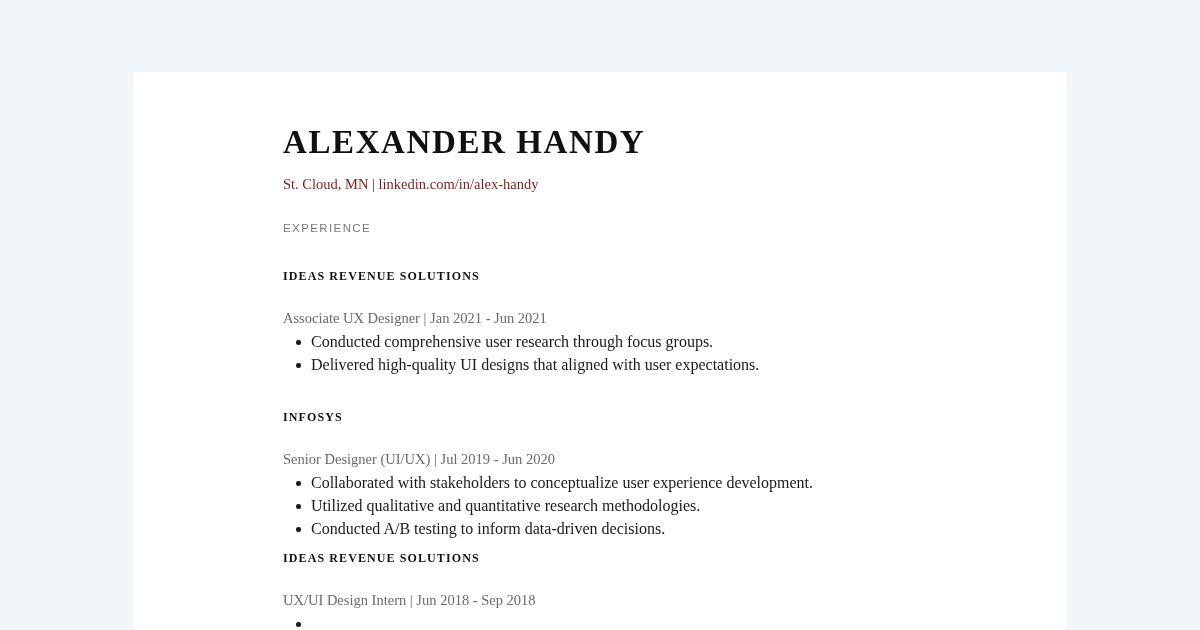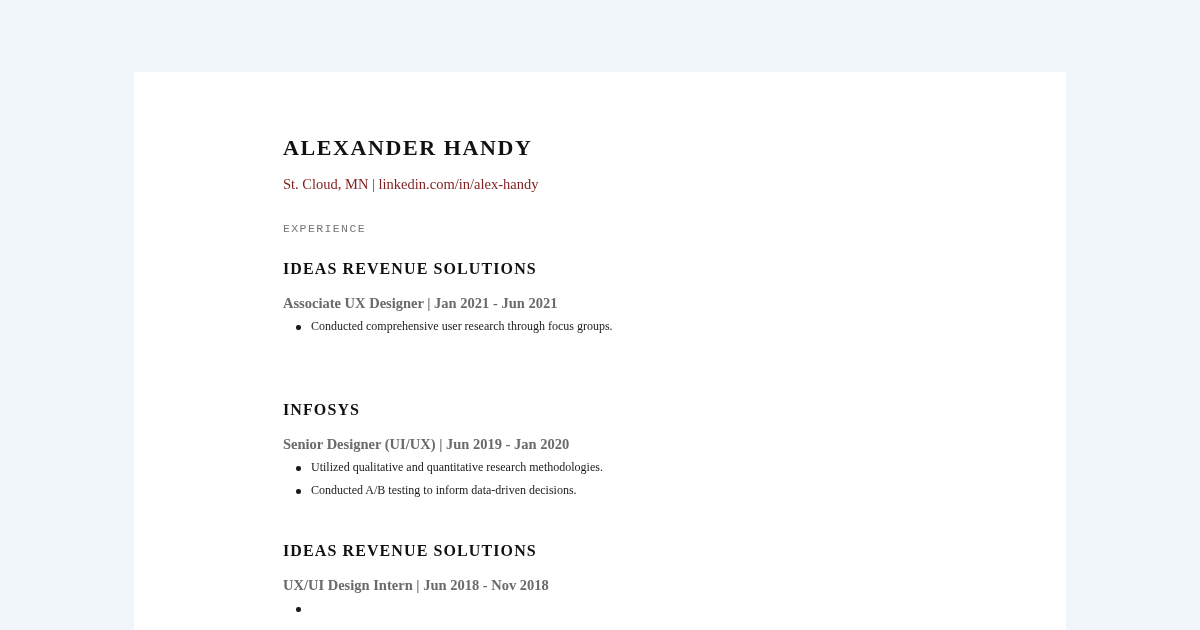--- a/index.html
+++ b/index.html
@@ -8,51 +8,51 @@
       background: #f1f6fa;
       font-family: "DejaVu Serif", "Liberation Serif", serif;
       position: relative;
     }
     .page {
       position: absolute; left: 134px; top: 72px;
       width: 932px; height: 600px; background: #ffffff;
     }
     .content { position: absolute; left: 149px; top: 0; width: 700px; }
     .name {
-      position: absolute; top: 63px; left: 0;
+      position: absolute; top: 52px; left: 0;
       font-family: "Liberation Serif", serif;
-      font-size: 22px; font-weight: bold; letter-spacing: 1.6px;
+      font-size: 33px; font-weight: bold; letter-spacing: 1.6px;
       color: #111; margin: 0; white-space: nowrap;
     }
     .contact {
       position: absolute; top: 104px; left: 0;
       font-family: "Liberation Serif", serif;
       font-size: 14.5px; color: #7f1d1d; white-space: nowrap;
     }
     .section-title {
       position: absolute; top: 150px; left: 0;
-      font-family: Liberation Mono, monospace;
+      font-family: Liberation Sans, sans-serif;
       font-size: 11.5px; letter-spacing: 1.4px; color: #777; white-space: nowrap;
     }
     .job { position: absolute; left: 0; width: 700px; }
     .company {
       font-family: "Liberation Serif", serif;
-      font-size: 16px; font-weight: bold; letter-spacing: 1.1px;
-      color: #111; height: 22px; line-height: 22px; white-space: nowrap;
+      font-size: 12px; font-weight: bold; letter-spacing: 1.1px;
+      color: #111; height: 22px; line-height: 22px; white-space: nowrap; margin-top: 7px;
     }
     .role {
       font-family: "Liberation Serif", serif;
-      font-size: 14.5px; color: #6a6a6a; margin-top: 13px;
-      height: 20px; line-height: 20px; white-space: nowrap; font-weight: bold;
+      font-size: 14.5px; color: #6a6a6a; margin-top: 21px;
+      height: 20px; line-height: 20px; white-space: nowrap;
     }
     ul.bullets { list-style: none; margin: 2px 0 0 0; padding: 0; }
     ul.bullets li {
       position: relative; padding-left: 28px;
       font-family: "Liberation Serif", serif;
-      font-size: 12px; color: #1a1a1a;
+      font-size: 16px; color: #1a1a1a;
       height: 23px; line-height: 23px; white-space: nowrap;
     }
     ul.bullets li .dot {
       position: absolute; left: 13px; top: 10px;
       width: 4.5px; height: 4.5px; border-radius: 50%; background: #1a1a1a;
     }
   </style>
 </head>
 <body>
 
@@ -60,33 +60,35 @@
   <div class="content">
     <h1 class="name">ALEXANDER HANDY</h1>
     <div class="contact">St. Cloud, MN | linkedin.com/in/alex-handy</div>
     <div class="section-title">EXPERIENCE</div>
 
     <div class="job" style="top:186px;">
       <div class="company">IDEAS REVENUE SOLUTIONS</div>
       <div class="role">Associate UX Designer | Jan 2021 - Jun 2021</div>
       <ul class="bullets">
         <li><span class="dot"></span><span>Conducted comprehensive user research through focus groups.</span></li>
+        <li><span class="dot"></span><span>Delivered high-quality UI designs that aligned with user expectations.</span></li>
       </ul>
     </div>
 
     <div class="job" style="top:327px;">
       <div class="company">INFOSYS</div>
-      <div class="role">Senior Designer (UI/UX) | Jun 2019 - Jan 2020</div>
+      <div class="role">Senior Designer (UI/UX) | Jul 2019 - Jun 2020</div>
       <ul class="bullets">
+        <li><span class="dot"></span><span>Collaborated with stakeholders to conceptualize user experience development.</span></li>
         <li><span class="dot"></span><span>Utilized qualitative and quantitative research methodologies.</span></li>
         <li><span class="dot"></span><span>Conducted A/B testing to inform data-driven decisions.</span></li>
       </ul>
     </div>
 
     <div class="job" style="top:468px;">
       <div class="company">IDEAS REVENUE SOLUTIONS</div>
-      <div class="role">UX/UI Design Intern | Jun 2018 - Nov 2018</div>
+      <div class="role">UX/UI Design Intern | Jun 2018 - Sep 2018</div>
       <ul class="bullets">
         <li><span class="dot"></span></li>
       </ul>
     </div>
   </div>
 </div>
 
 </body></html>

